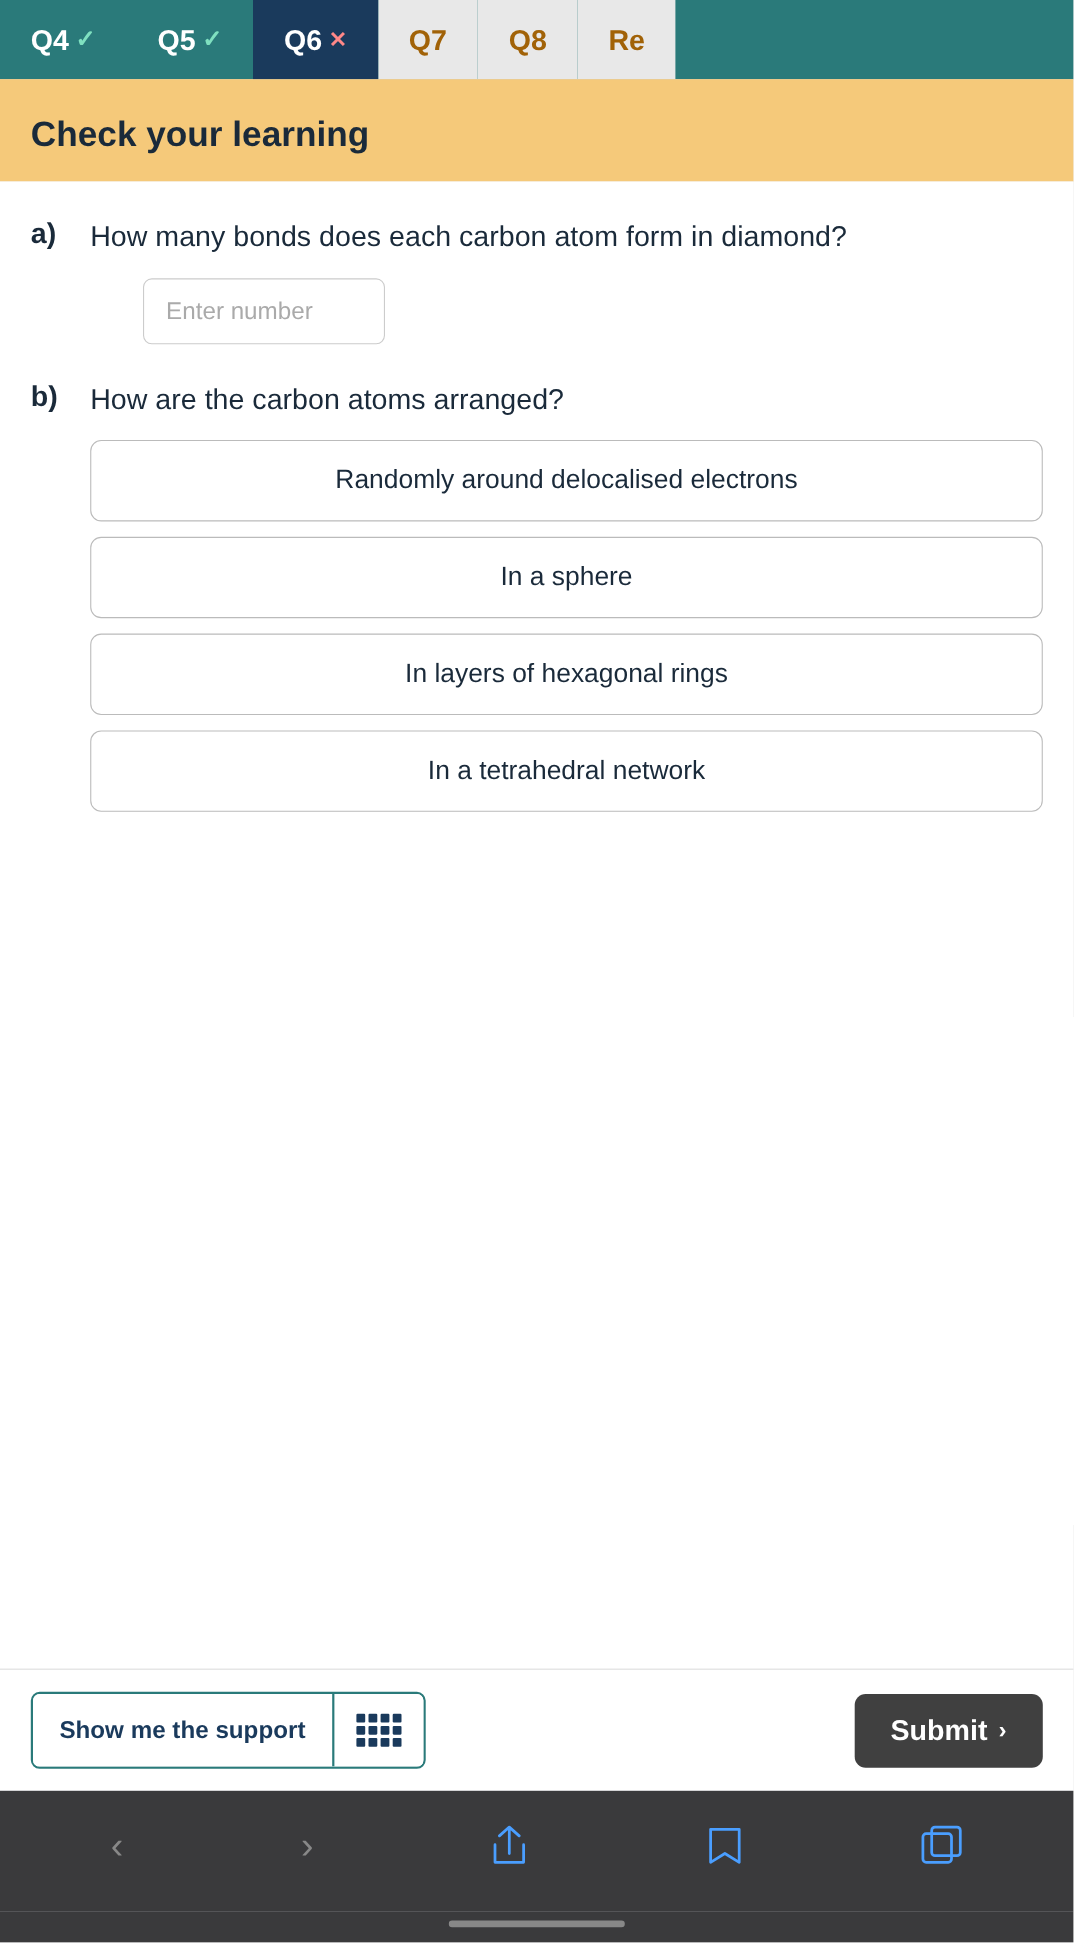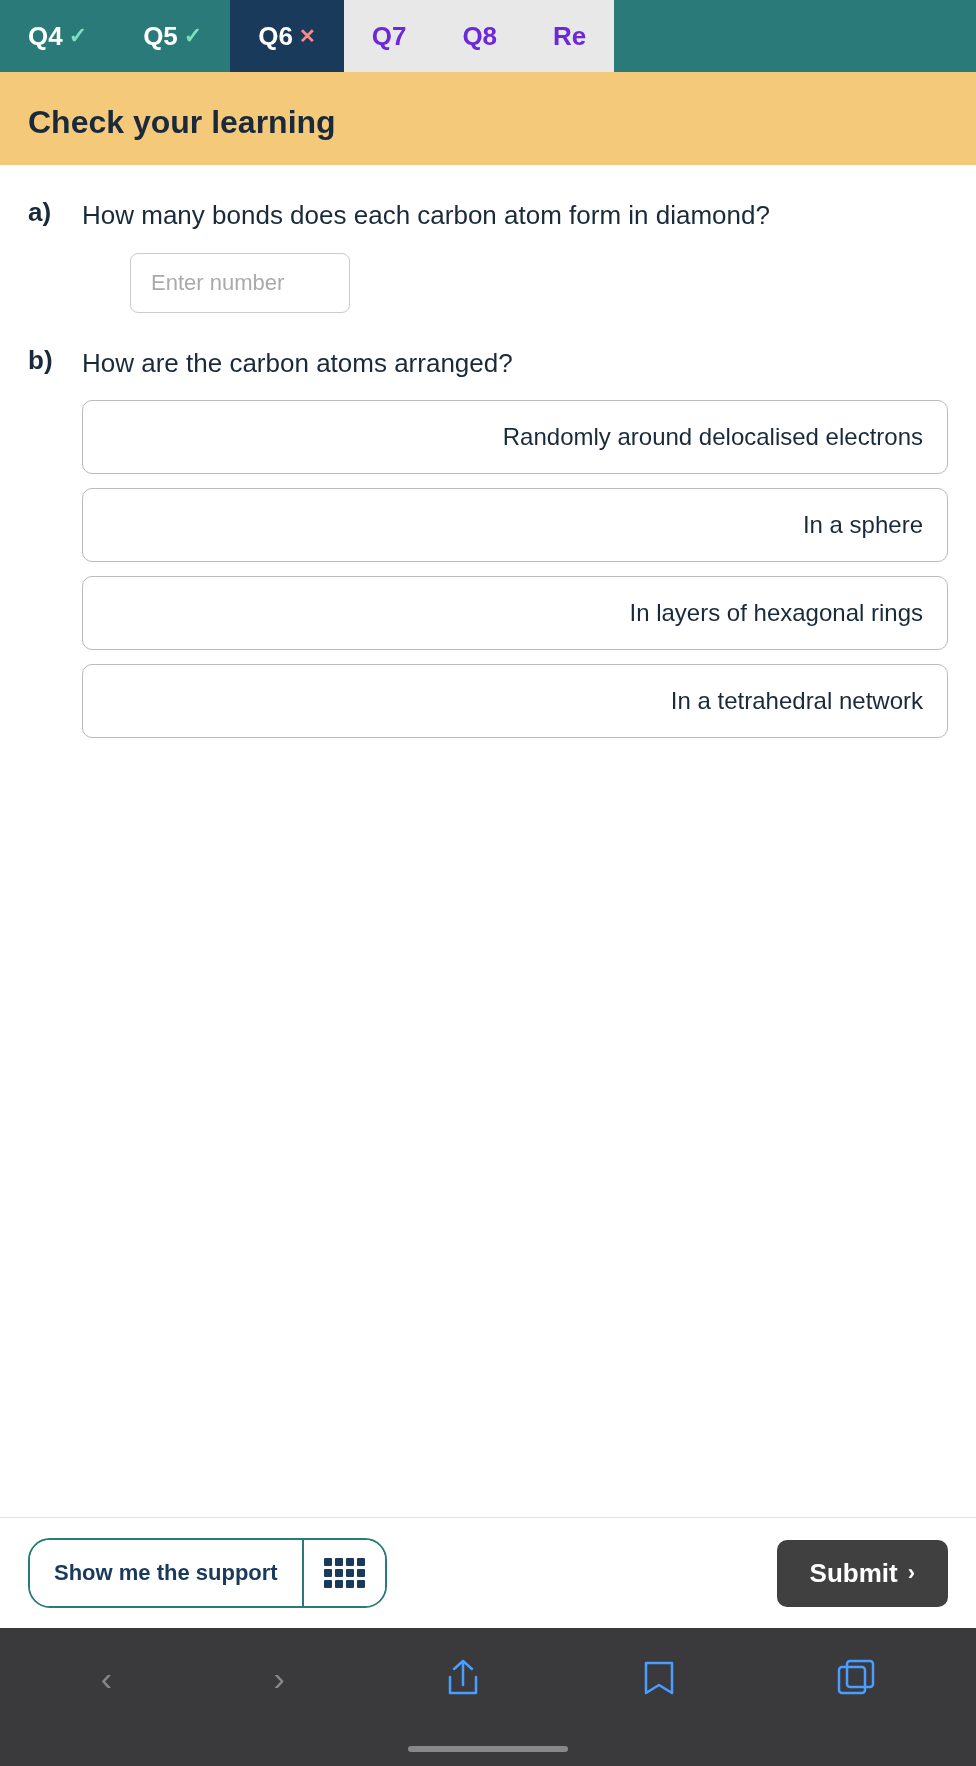--- a/index.html
+++ b/index.html
@@ -54,21 +54,21 @@
     .tab-check {
       color: #7fe0c0;
       font-size: 22px;
     }
     .tab-x {
       color: #ff8888;
       font-size: 20px;
     }
     .tab.inactive {
       background: #e8e8e8;
-      color: #6d28d9;
+      color: #a16207;
     }
 
     
     .page-header {
       background: #f5c97a;
       padding: 32px 28px 24px 28px;
     }
     .page-header h1 {
       font-size: 32px;
       font-weight: 800;
@@ -131,41 +131,41 @@
       flex-direction: column;
       gap: 14px;
     }
     .option-btn {
       border: 1.5px solid #bbb;
       border-radius: 10px;
       padding: 22px 24px;
       font-size: 24px;
       color: #1a2a3a;
       background: white;
-      text-align: right;
+      text-align: center;
       cursor: pointer;
       width: 100%;
     }
 
     
     .spacer { flex: 1; }
 
     
     .bottom-bar {
       background: white;
       border-top: 1px solid #e0e0e0;
       padding: 20px 28px;
       display: flex;
       align-items: center;
       gap: 0;
     }
     .support-btn-wrapper {
       display: flex;
       border: 2.5px solid #2a7a7a;
-      border-radius: 22px;
+      border-radius: 8px;
       overflow: hidden;
     }
     .support-text-btn {
       background: white;
       border: none;
       color: #1a3a5c;
       font-size: 22px;
       font-weight: 700;
       padding: 18px 24px;
       cursor: pointer;

